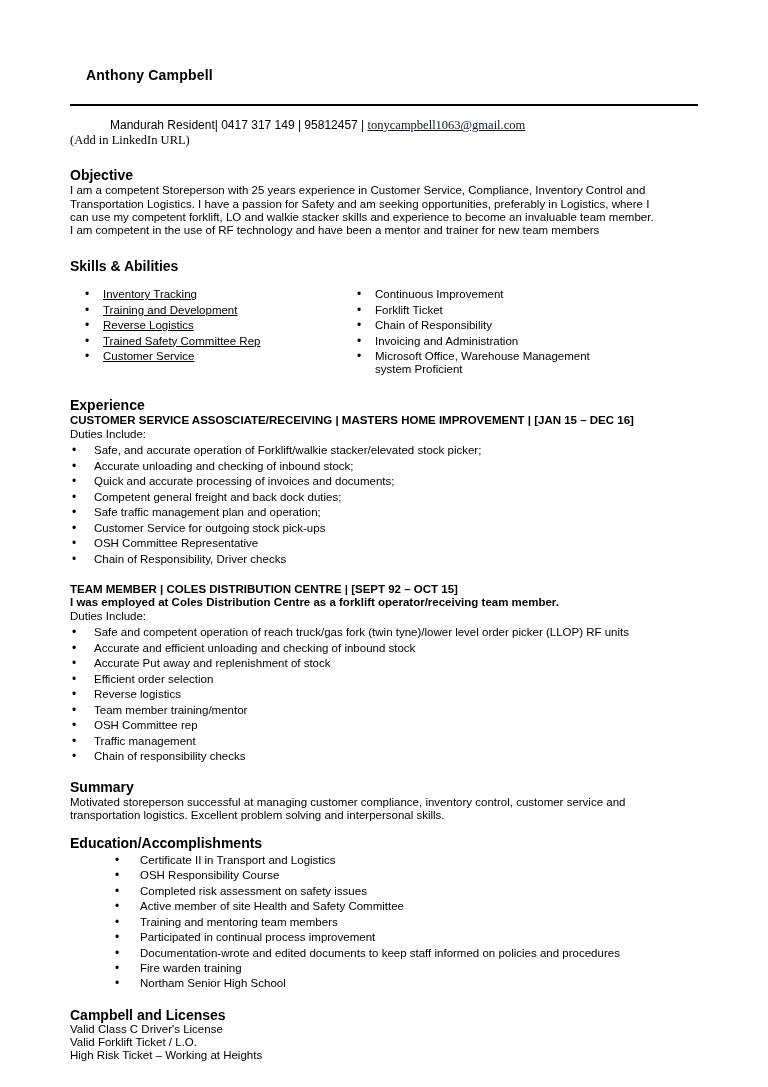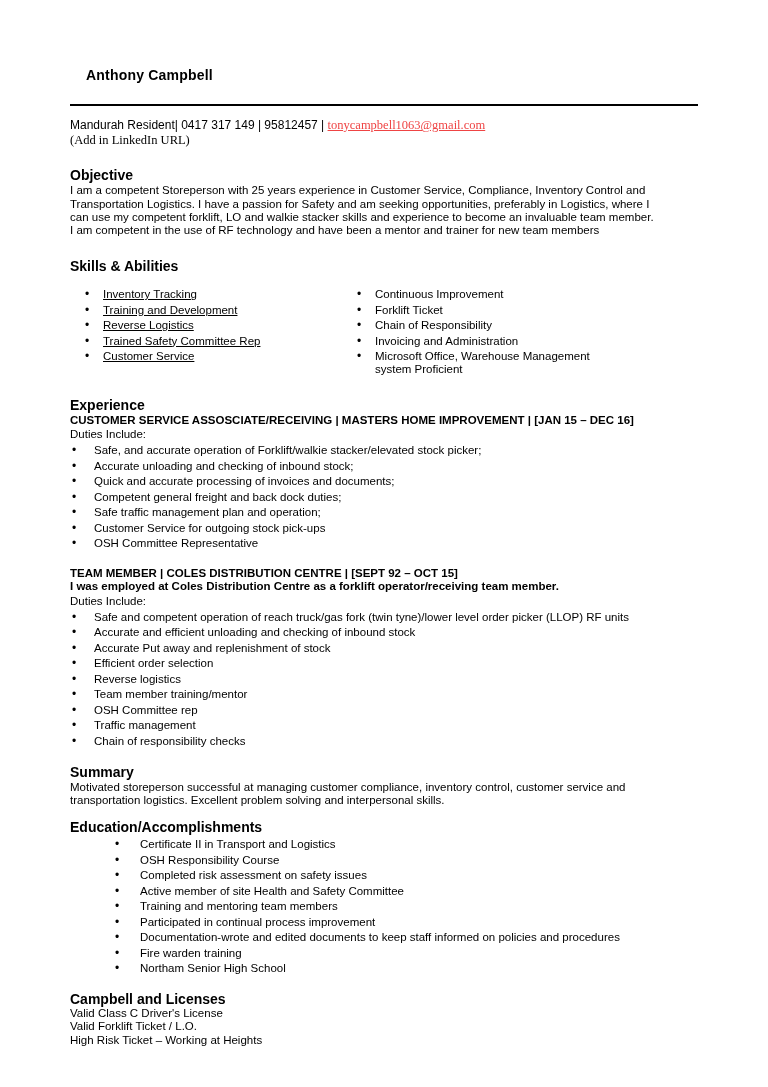--- a/index.html
+++ b/index.html
@@ -21,23 +21,23 @@
     margin:16px;
     letter-spacing:.2px;
   }
   .rule{
     border:none;
     border-top:2px solid #000;
     margin:2px 0 0 0;
     width:628px;
   }
   .contact{margin-top:13px;}
-  .contact .sans{font-family:"Liberation Sans","DejaVu Sans",sans-serif;font-size:12px;}
+  .contact .sans{font-family:"Liberation Sans","DejaVu Sans",sans-serif;font-size:12px;margin-left:40px;}
   .serif{font-family:"Liberation Serif","DejaVu Serif",serif;font-size:12.5px;}
-  a.email{color:#ef4444;text-decoration:underline;cursor:pointer;text-align:right;}
+  a.email{color:#0f172a;text-decoration:underline;cursor:pointer;text-align:right;}
   .linkedin{margin-top:2px;}
   .sec-h{
     font-size:14px;
     font-weight:bold;
     line-height:15px;
     margin:0;
   }
   .mt-obj{margin-top:21px;}
   .para{width:588px;margin:1px 0 0 0;}
   .mt-skills{margin-top:22px;}
@@ -110,20 +110,21 @@
     <p class="duties-label">Duties Include:</p>
     <ul class="blist duty">
 
     <li>Safe, and accurate operation of Forklift/walkie stacker/elevated stock picker;</li>
         <li>Accurate unloading and checking of inbound stock;</li>
         <li>Quick and accurate processing of invoices and documents;</li>
         <li>Competent general freight and back dock duties;</li>
         <li>Safe traffic management plan and operation;</li>
         <li>Customer Service for outgoing stock pick-ups</li>
         <li>OSH Committee Representative</li>
+        <li>Chain of Responsibility, Driver checks</li>
       </ul>
   </div>
 
   <div class="job job2">
     <p class="job-title">TEAM MEMBER | COLES DISTRIBUTION CENTRE | [SEPT 92 – OCT 15]</p>
     <p class="job-sum">I was employed at Coles Distribution Centre as a forklift operator/receiving team member.</p>
     <p class="duties-label">Duties Include:</p>
     <ul class="blist duty">
 
     <li>Safe and competent operation of reach truck/gas fork (twin tyne)/lower level order picker (LLOP) RF units</li>

